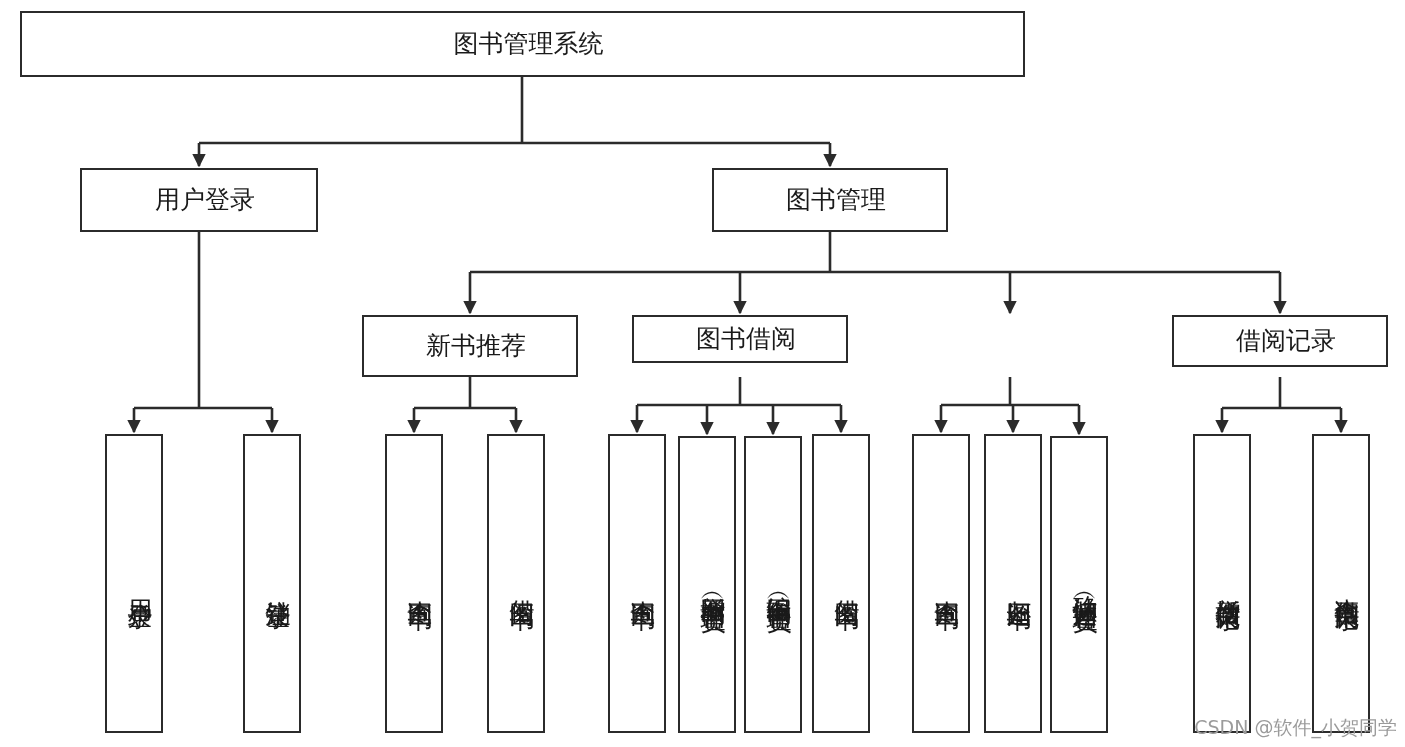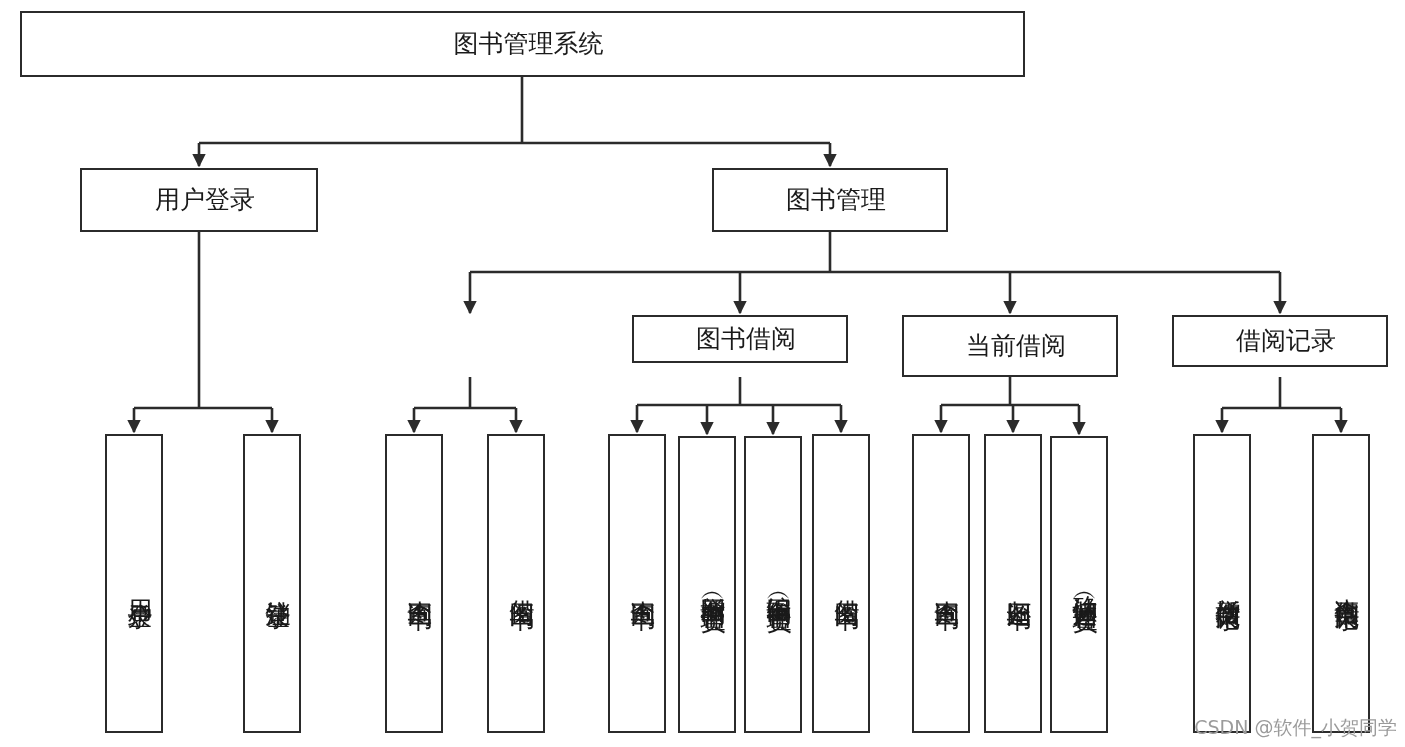--- a/index.html
+++ b/index.html
@@ -134,25 +134,25 @@
     <span class="node-label">图书管理系统</span>
   </div>
 
   <div class="node node-h" id="node-l2-0" style="left: 80px; top: 168px; width: 238px; height: 64px;">
     <span class="node-label">用户登录</span>
   </div>
   <div class="node node-h" id="node-l2-1" style="left: 712px; top: 168px; width: 236px; height: 64px;">
     <span class="node-label">图书管理</span>
   </div>
 
+  <div class="node node-h" id="node-l3-0" style="left: 362px; top: 315px; width: 216px; height: 62px;">
+    <span class="node-label">新书推荐</span>
+  </div>
   <div class="node node-h" id="node-l3-1" style="left: 632px; top: 315px; width: 216px; height: 48px;">
     <span class="node-label">图书借阅</span>
-  </div>
-  <div class="node node-h" id="node-l3-2" style="left: 902px; top: 315px; width: 216px; height: 62px;">
-    <span class="node-label">当前借阅</span>
   </div>
   <div class="node node-h" id="node-l3-3" style="left: 1172px; top: 315px; width: 216px; height: 52px;">
     <span class="node-label">借阅记录</span>
   </div>
 
   <div class="node node-v" id="node-leaf-0" style="left: 105px; top: 434px; width: 58px; height: 299px;">
     <span class="node-label">用户登录</span>
   </div>
   <div class="node node-v" id="node-leaf-1" style="left: 243px; top: 434px; width: 58px; height: 299px;">
     <span class="node-label">注销登录</span>

